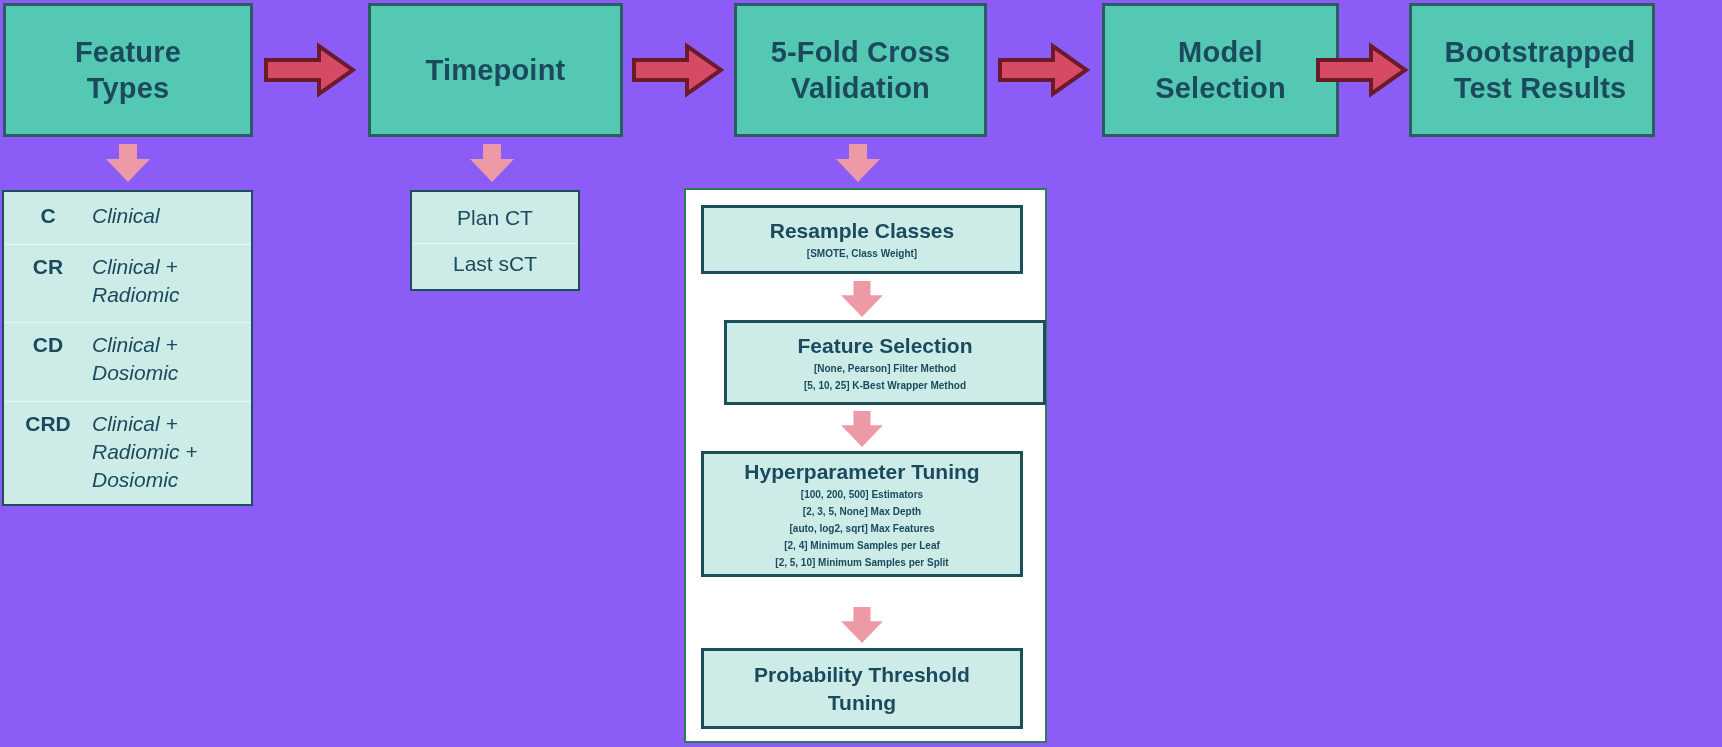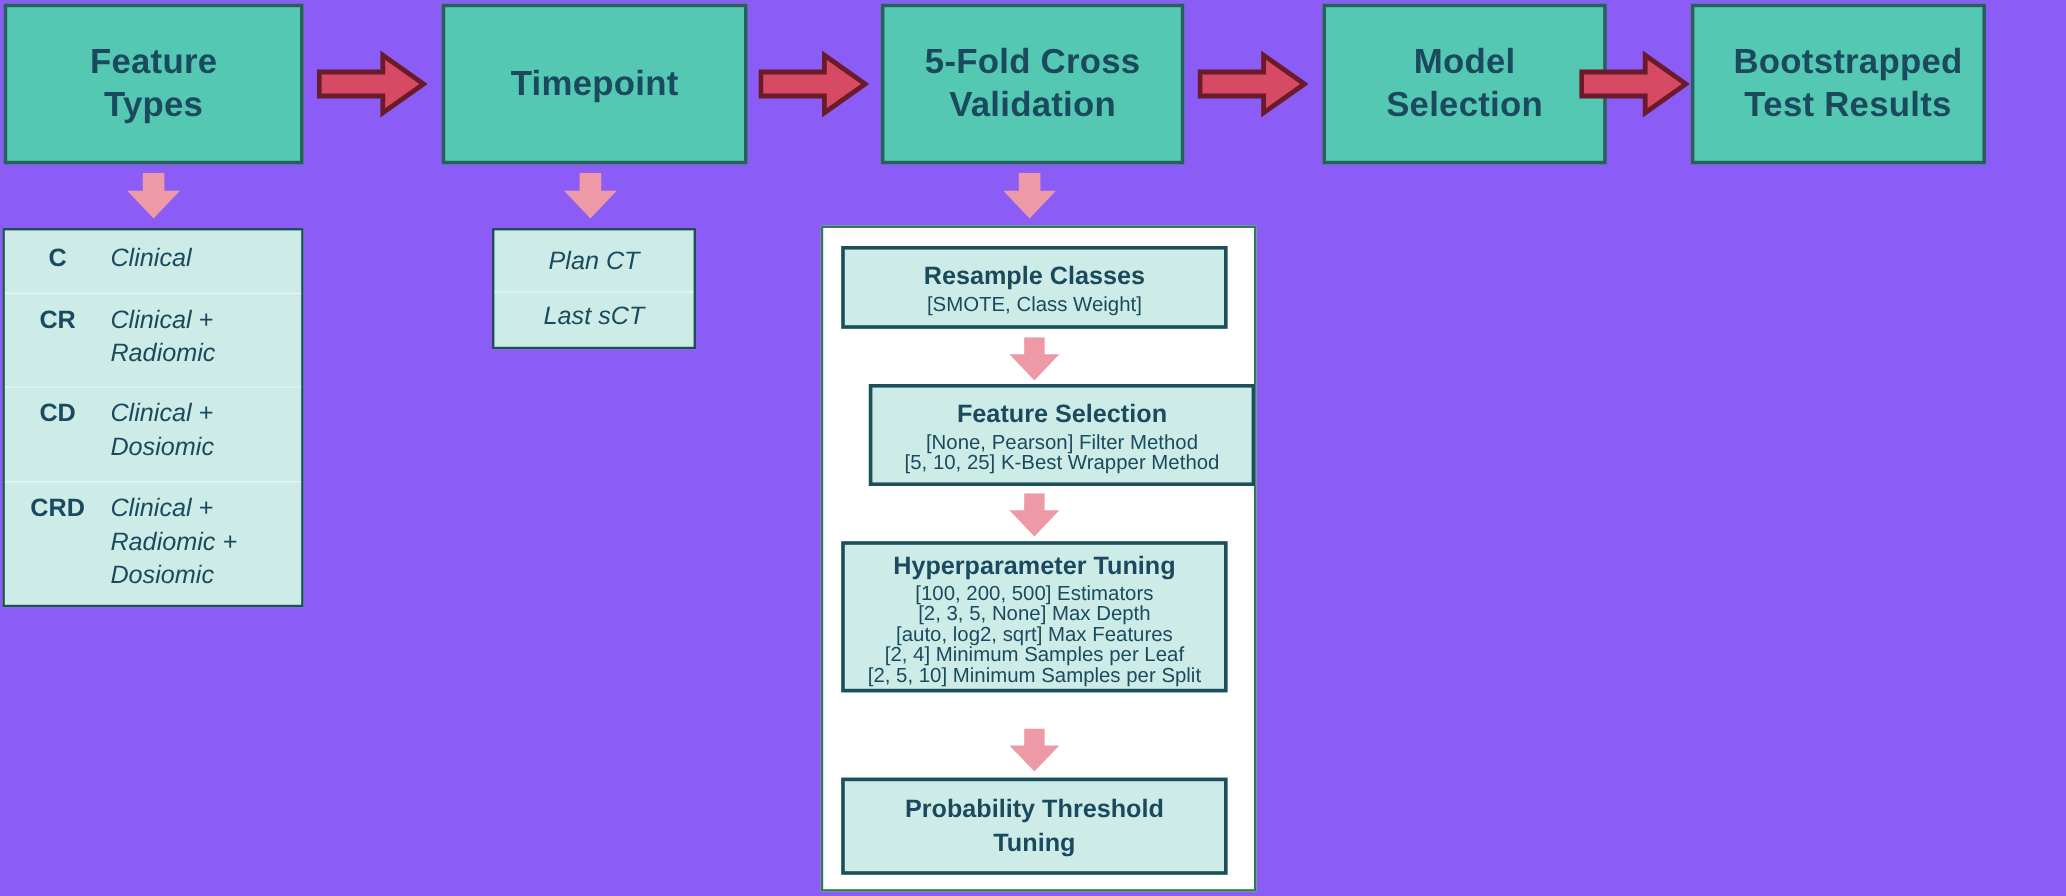--- a/index.html
+++ b/index.html
@@ -58,41 +58,40 @@
   .legend-label div{display:block;}
 
   
   .timepoint-box{
     position:absolute;left:410px;top:190px;width:170px;height:101px;
     background:var(--pale);
     border:2px solid var(--pale-border);
     box-sizing:border-box;
     display:flex;flex-direction:column;justify-content:space-around;align-items:center;
     padding:3px 0;
-    font-style:italic;
   }
   .timepoint-row{font-size:21px;line-height:28px;width:100%;text-align:center;padding:6px 0;}
   .timepoint-row + .timepoint-row{border-top:1px solid var(--separator);}
 
   
   .cv-container{
     position:absolute;left:684px;top:188px;width:363px;height:555px;
     border:2px solid var(--green);
     box-sizing:border-box;background:#ffffff;
   }
   .cv-box{
     position:absolute;left:701px;width:322px;
     background:var(--pale);
     border:3px solid var(--pale-border);
     box-sizing:border-box;
     display:flex;flex-direction:column;justify-content:center;align-items:center;
     text-align:center;
   }
   .cv-title{font-weight:bold;font-size:21px;line-height:28px;max-width:272px;}
-  .cv-detail{font-weight:normal;font-size:17px;line-height:17px;}
+  .cv-detail{font-weight:bold;font-size:10px;line-height:17px;}
 </style>
 </head>
 <body>
 
 <div class="stage">
 
   <div class="step-box" style="left:3px;width:250px;">
     <span class="step-line">Feature</span>
     <span class="step-line">Types</span>
   </div>

